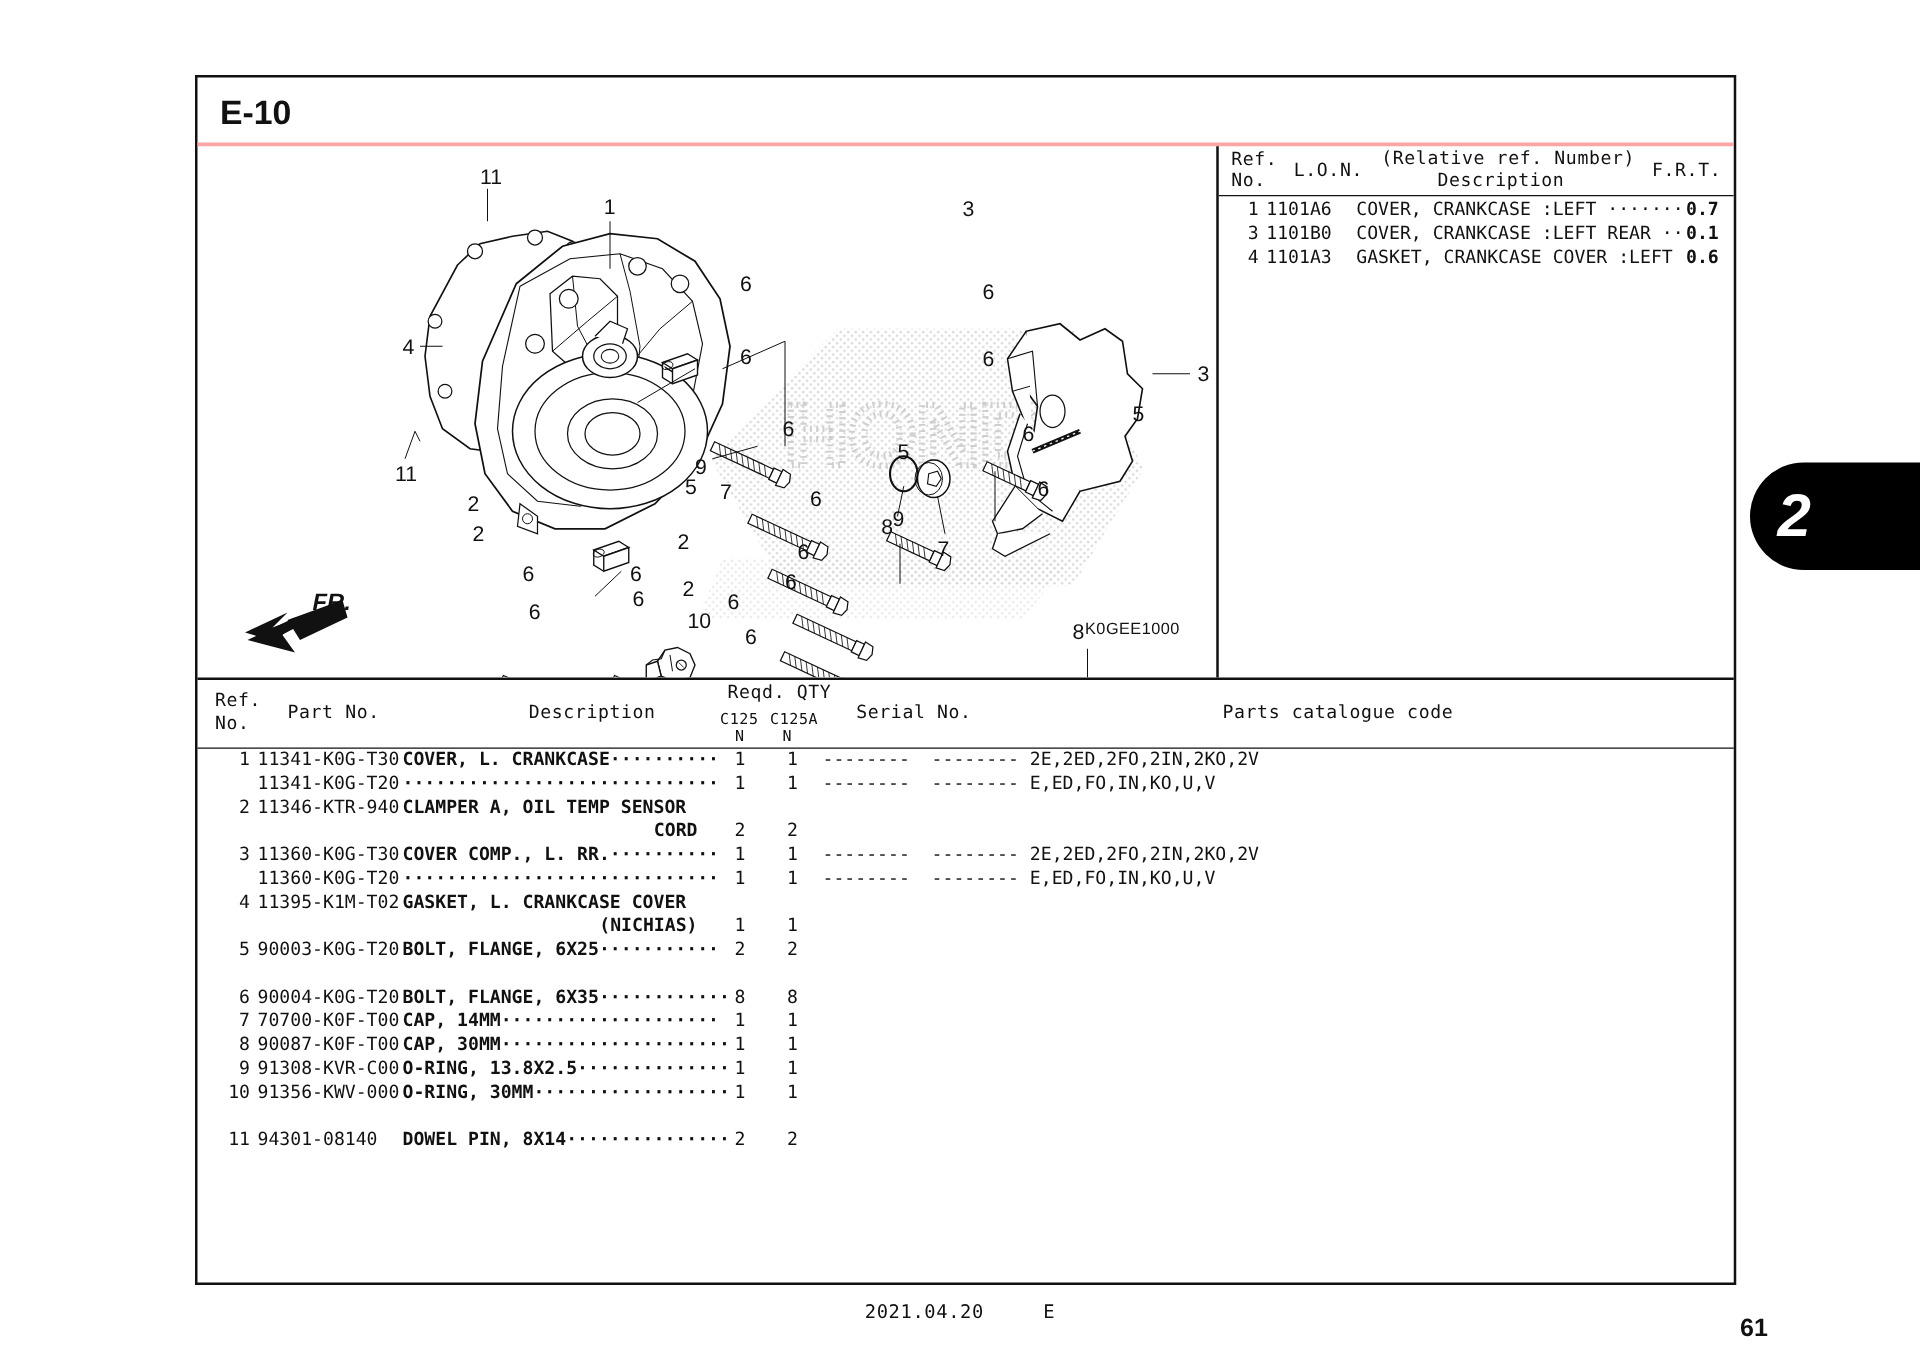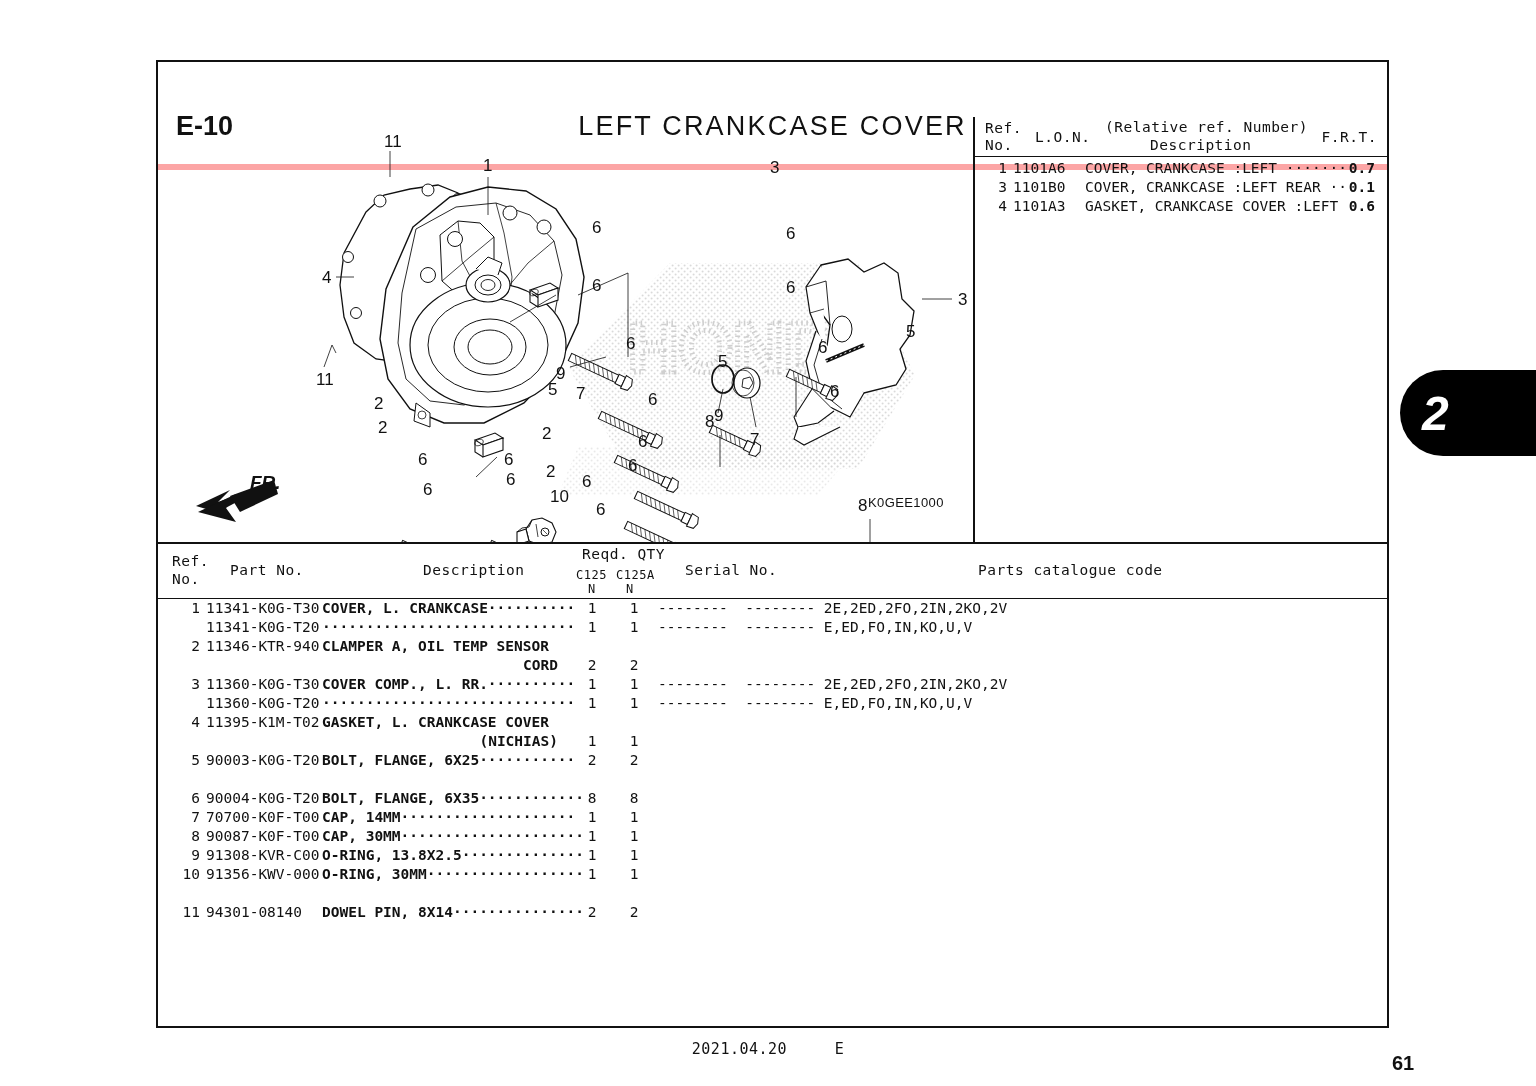--- a/index.html
+++ b/index.html
@@ -4,22 +4,22 @@
 <style>
   html,body{margin:0;padding:0;background:#fff;}
   body{width:1536px;height:1086px;position:relative;overflow:hidden;
        font-family:"DejaVu Sans Mono",monospace;color:#111;}
 
   
   #page-frame{position:absolute;left:156px;top:60px;width:1233px;height:968px;
               border:2px solid #111;box-sizing:border-box;background:#fff;}
 
   
-  #title-bar{position:absolute;left:0;top:0;width:100%;height:72px;
-             border-bottom:6px solid #fca5a5;box-sizing:border-box;margin-top:36px;}
+  #title-bar{position:absolute;left:0;top:0;width:100%;height:55px;
+             border-bottom:3px solid #fca5a5;box-sizing:border-box;}
   #section-code{position:absolute;left:18px;top:13px;font-size:27px;font-weight:bold;
                 font-family:"Liberation Sans",sans-serif;letter-spacing:0px;}
   #page-title{position:absolute;left:0;top:13px;width:100%;text-align:center;
               font-size:27px;font-family:"Liberation Sans",sans-serif;
               letter-spacing:2.2px;}
 
   
   #upper-panel{position:absolute;left:0;top:55px;width:100%;height:427px;
                border-bottom:2px solid #111;box-sizing:border-box;}
   #illus-pane{position:absolute;left:0;top:0;width:817px;height:100%;
@@ -94,21 +94,20 @@
       font-family:"Liberation Sans",sans-serif;font-size:70px;font-weight:bold;
       stroke-dasharray:1.5 3.5;}
 </style>
 </head>
 <body>
 
 <div id="page-frame">
 
   <div id="title-bar">
     <div id="section-code">E-10</div>
-    <div id="page-title">LEFT  CRANKCASE  COVER</div>
   </div>
 
   <div id="upper-panel">
 
     <div id="illus-pane">
       <svg id="illus-svg" width="817" height="425" viewBox="0 0 817 425">
         <defs>
           <g id="bolt-s">
             <rect x="0" y="-4" width="38" height="8" fill="#fff" stroke="#111" stroke-width="1"></rect>
             <g stroke="#111" stroke-width=".6">

